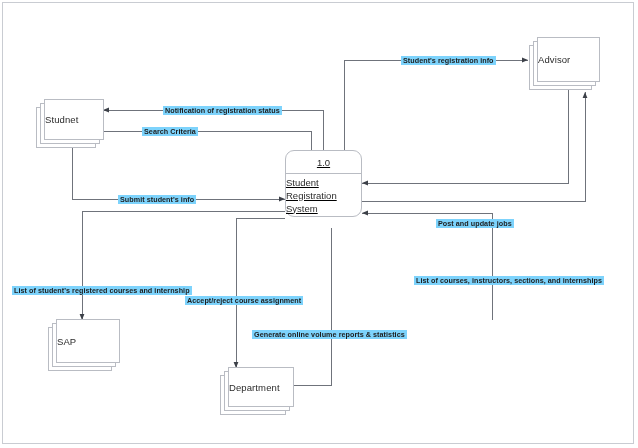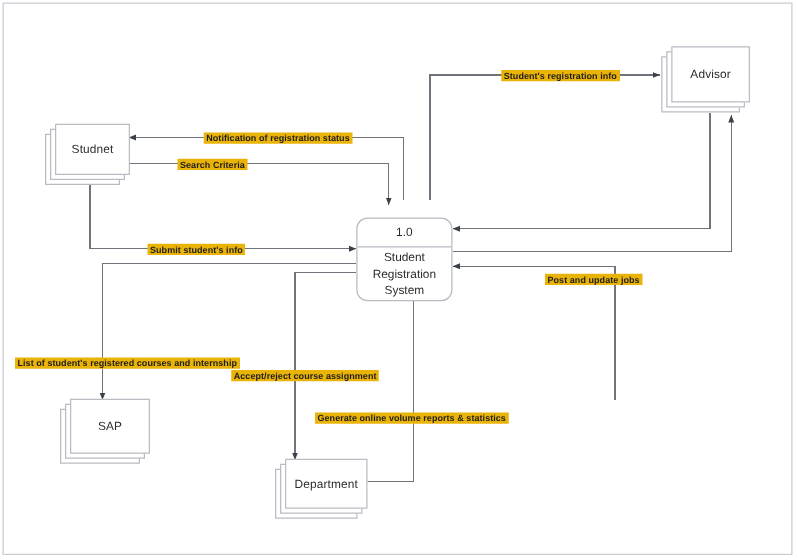--- a/index.html
+++ b/index.html
@@ -54,21 +54,21 @@
     position: absolute;
     left: 8px;
     top: -8px;
     width: 100%;
     height: 100%;
     border: 1px solid #b9bcc3;
     background: #ffffff;
     box-sizing: border-box;
     display: flex;
     align-items: center;
-    justify-content: center;
+    justify-content: flex-start;
   }
   .entity .face span {
     font-size: 9.5px;
     color: #2b2b2b;
     letter-spacing: 0.1px;
   }
   .process {
     position: absolute;
     box-sizing: border-box;
     border: 1px solid #b9bcc3;
@@ -81,34 +81,34 @@
     align-items: center;
     justify-content: center;
     border-bottom: 1px solid #b9bcc3;
     font-size: 9.5px;
     color: #2b2b2b;
   }
   .process .pbody {
     height: calc(100% - 23px);
     display: flex;
     flex-direction: column;
-    align-items: center;
+    align-items: flex-start;
     justify-content: center;
     font-size: 9.5px;
     color: #2b2b2b;
     line-height: 13px;
     text-align: center;
   }
   .flow-label {
     position: absolute;
     font-size: 7.2px;
     color: #1d1d1d;
     font-weight: bold;
     white-space: nowrap;
-    background: #eab308;
+    background: #7dd3fc;
     padding: 0 2px;
     letter-spacing: 0.05px;
   }
 </style>
 </head>
 <body>
 
 <div id="canvas">
 
   <div id="frame"></div>
@@ -169,21 +169,21 @@
 
   <div class="entity" style="left:220px; top:375px; width:66px; height:40px;">
     <div class="shadow"></div>
     <div class="shadow s2"></div>
     <div class="face">
       <span>Department</span>
     </div>
   </div>
 
 
-  <div class="process" style="left:285px; top:174px; width:77px; height:67px;">
+  <div class="process" style="left:285px; top:150px; width:77px; height:67px;text-decoration:underline;">
     <div class="pid">1.0</div>
     <div class="pbody">
       <span>Student</span>
       <span>Registration</span>
       <span>System</span>
     </div>
   </div>
 
   <div class="flow-label" style="left:401px; top:56px;">Student's registration info</div>
 
@@ -195,14 +195,15 @@
 
 
   <div class="flow-label" style="left:118px; top:195px;">Submit student's info</div>
 
   <div class="flow-label" style="left:12px; top:266px;margin-top:20px;">List of student's registered courses and internship</div>
 
   <div class="flow-label" style="left:185px; top:296px;">Accept/reject course assignment</div>
 
   <div class="flow-label" style="left:252px; top:330px;">Generate online volume reports &amp; statistics</div>
 
+  <div class="flow-label" style="left:414px; top:276px;">List of courses, instructors, sections, and internships</div>
 
 </div>
 
 </body></html>

